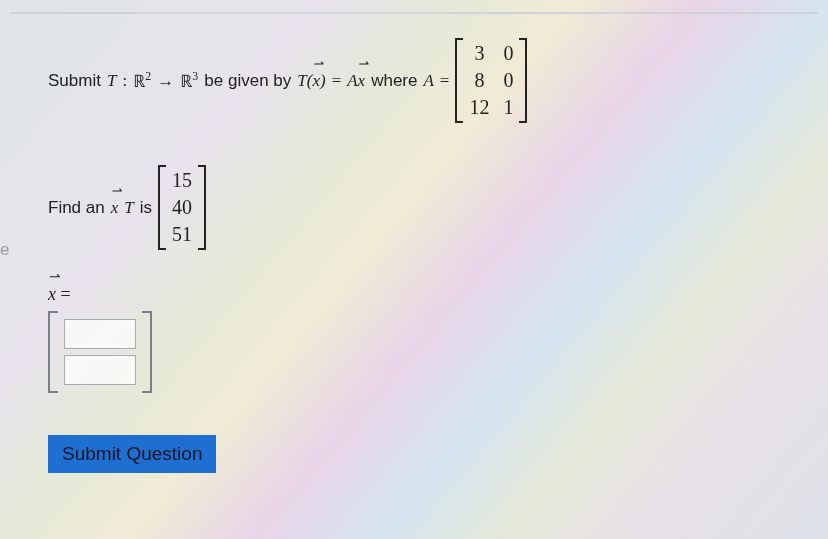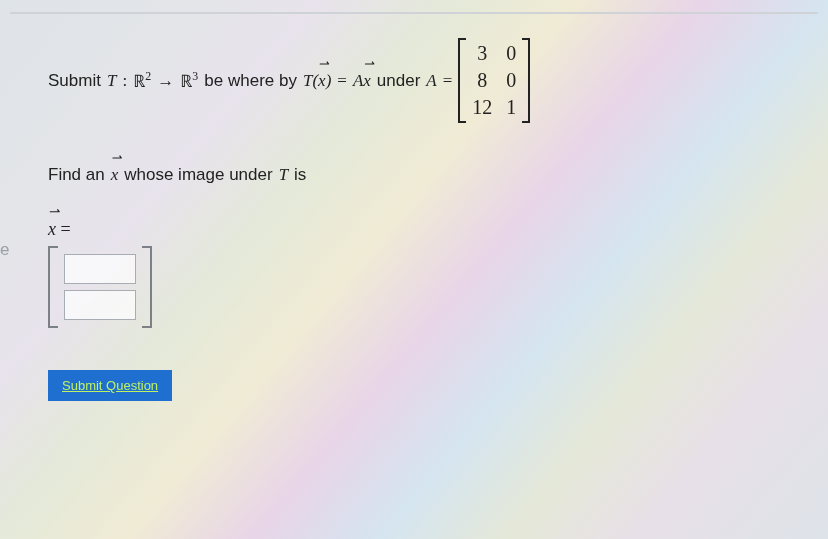--- a/index.html
+++ b/index.html
@@ -111,26 +111,25 @@
     height: 30px;
     border: 1px solid #a8adb3;
     background: rgba(255,255,255,0.7);
     font-size: 15px;
     padding: 2px 6px;
   }
   .submit {
     margin-top: 38px;
     display: inline-block;
     background: #1f6fd1;
-    color: #bef264;
-    font-size: 13px;
+    color: #0f172a;
+    font-size: 19px;
     padding: 8px 14px;
     border: none;
     cursor: pointer;
-    text-decoration: underline;
   }
 </style>
 </head>
 <body>
 
 <div class="top-line"></div>
 <div class="edge-letter">e</div>
 
 <div class="content">
 
@@ -138,29 +137,29 @@
     <span>Submit</span>
     <span class="serif ital">T</span>
     <span class="serif">:</span>
     <span class="serif">
       <span class="bb">ℝ</span><span class="sup">2</span>
     </span>
     <span class="serif">→</span>
     <span class="serif">
       <span class="bb">ℝ</span><span class="sup">3</span>
     </span>
-    <span>be where by</span>
+    <span>be given by</span>
     <span class="serif ital">
       <span>T</span>(<span class="vec"><span class="arrow">⇀</span><span>x</span></span>)
     </span>
     <span class="serif">=</span>
     <span class="serif ital">
       <span>A</span><span class="vec"><span class="arrow">⇀</span><span>x</span></span>
     </span>
-    <span>under</span>
+    <span>where</span>
     <span class="serif ital">A</span>
     <span class="serif">=</span>
     <span class="matrix">
       <span class="mbracket left"></span>
       <span class="mbody cols2">
         <span>3</span>
         <span>0</span>
         <span>8</span>
         <span>0</span>
         <span>12</span>
@@ -169,23 +168,31 @@
       <span class="mbracket right"></span>
     </span>
   </div>
 
   <div class="line2">
     <span>Find an</span>
     <span class="serif ital vec">
       <span class="arrow">⇀</span>
       <span>x</span>
     </span>
-    <span>whose image under</span>
     <span class="serif ital">T</span>
     <span>is</span>
+    <span class="matrix">
+      <span class="mbracket left"></span>
+      <span class="mbody cols1">
+        <span>15</span>
+        <span>40</span>
+        <span>51</span>
+      </span>
+      <span class="mbracket right"></span>
+    </span>
   </div>
 
   <div class="answer-block">
     <div class="xequals">
       <span class="serif ital vec">
         <span class="arrow">⇀</span>
         <span>x</span>
       </span>
       <span>=</span>
     </div>

